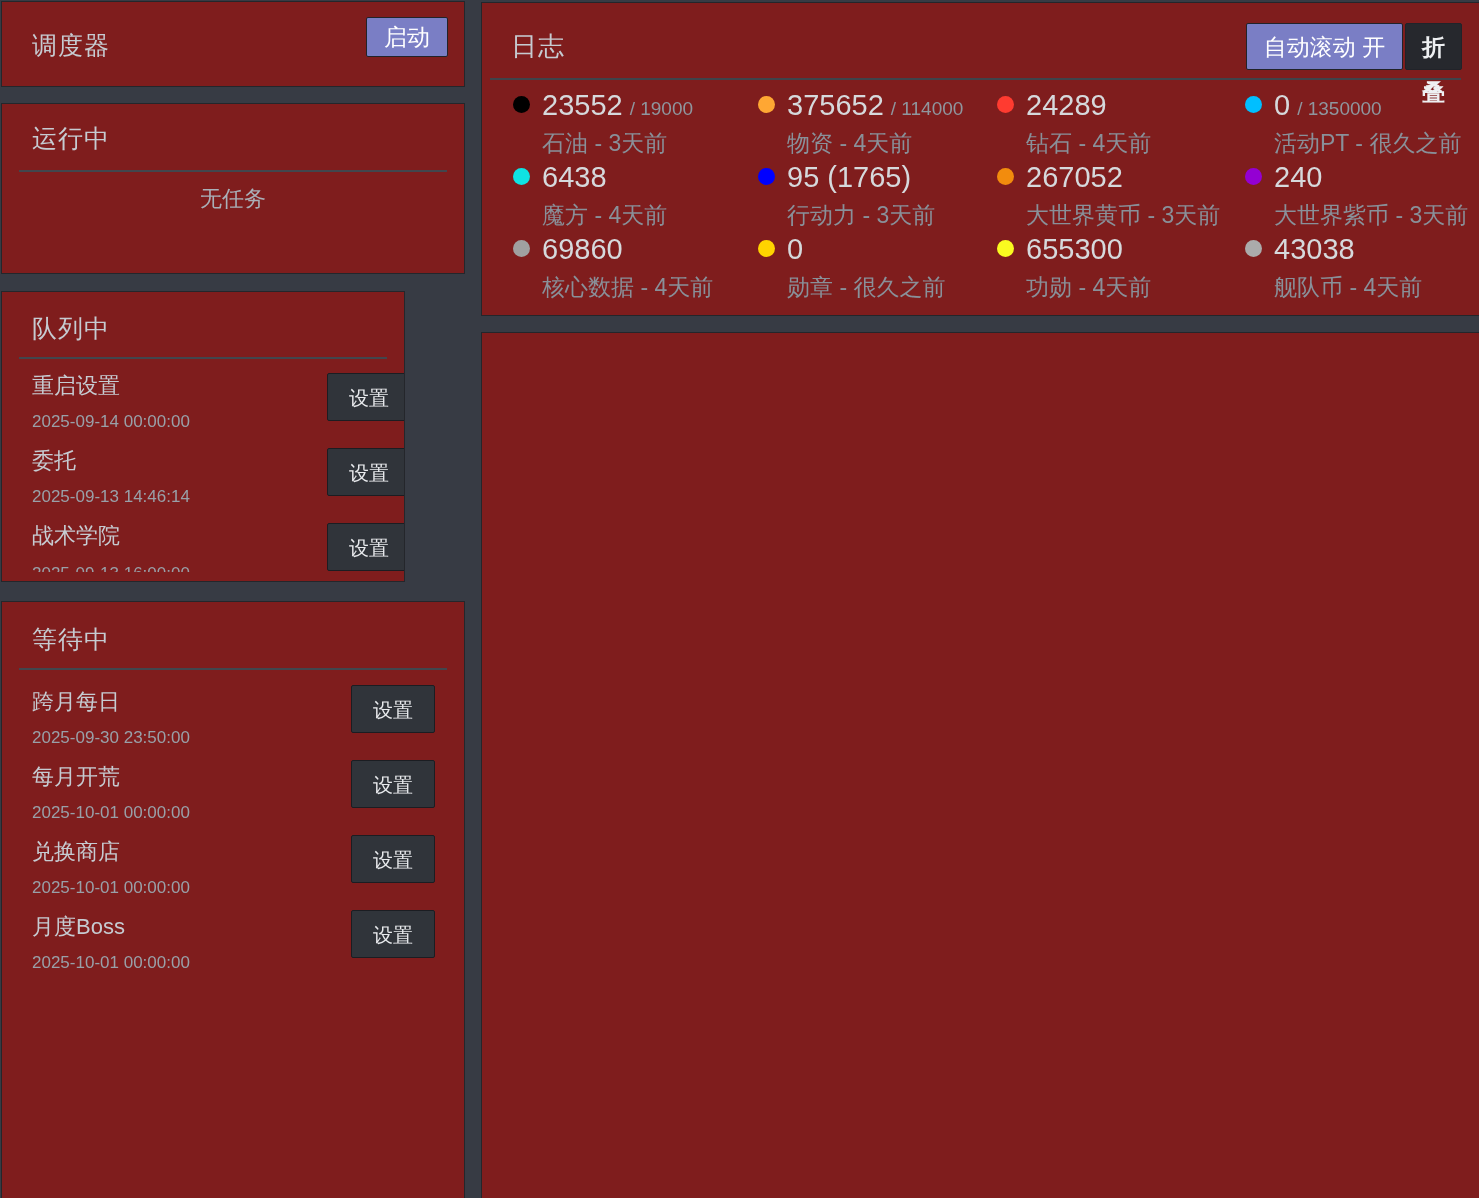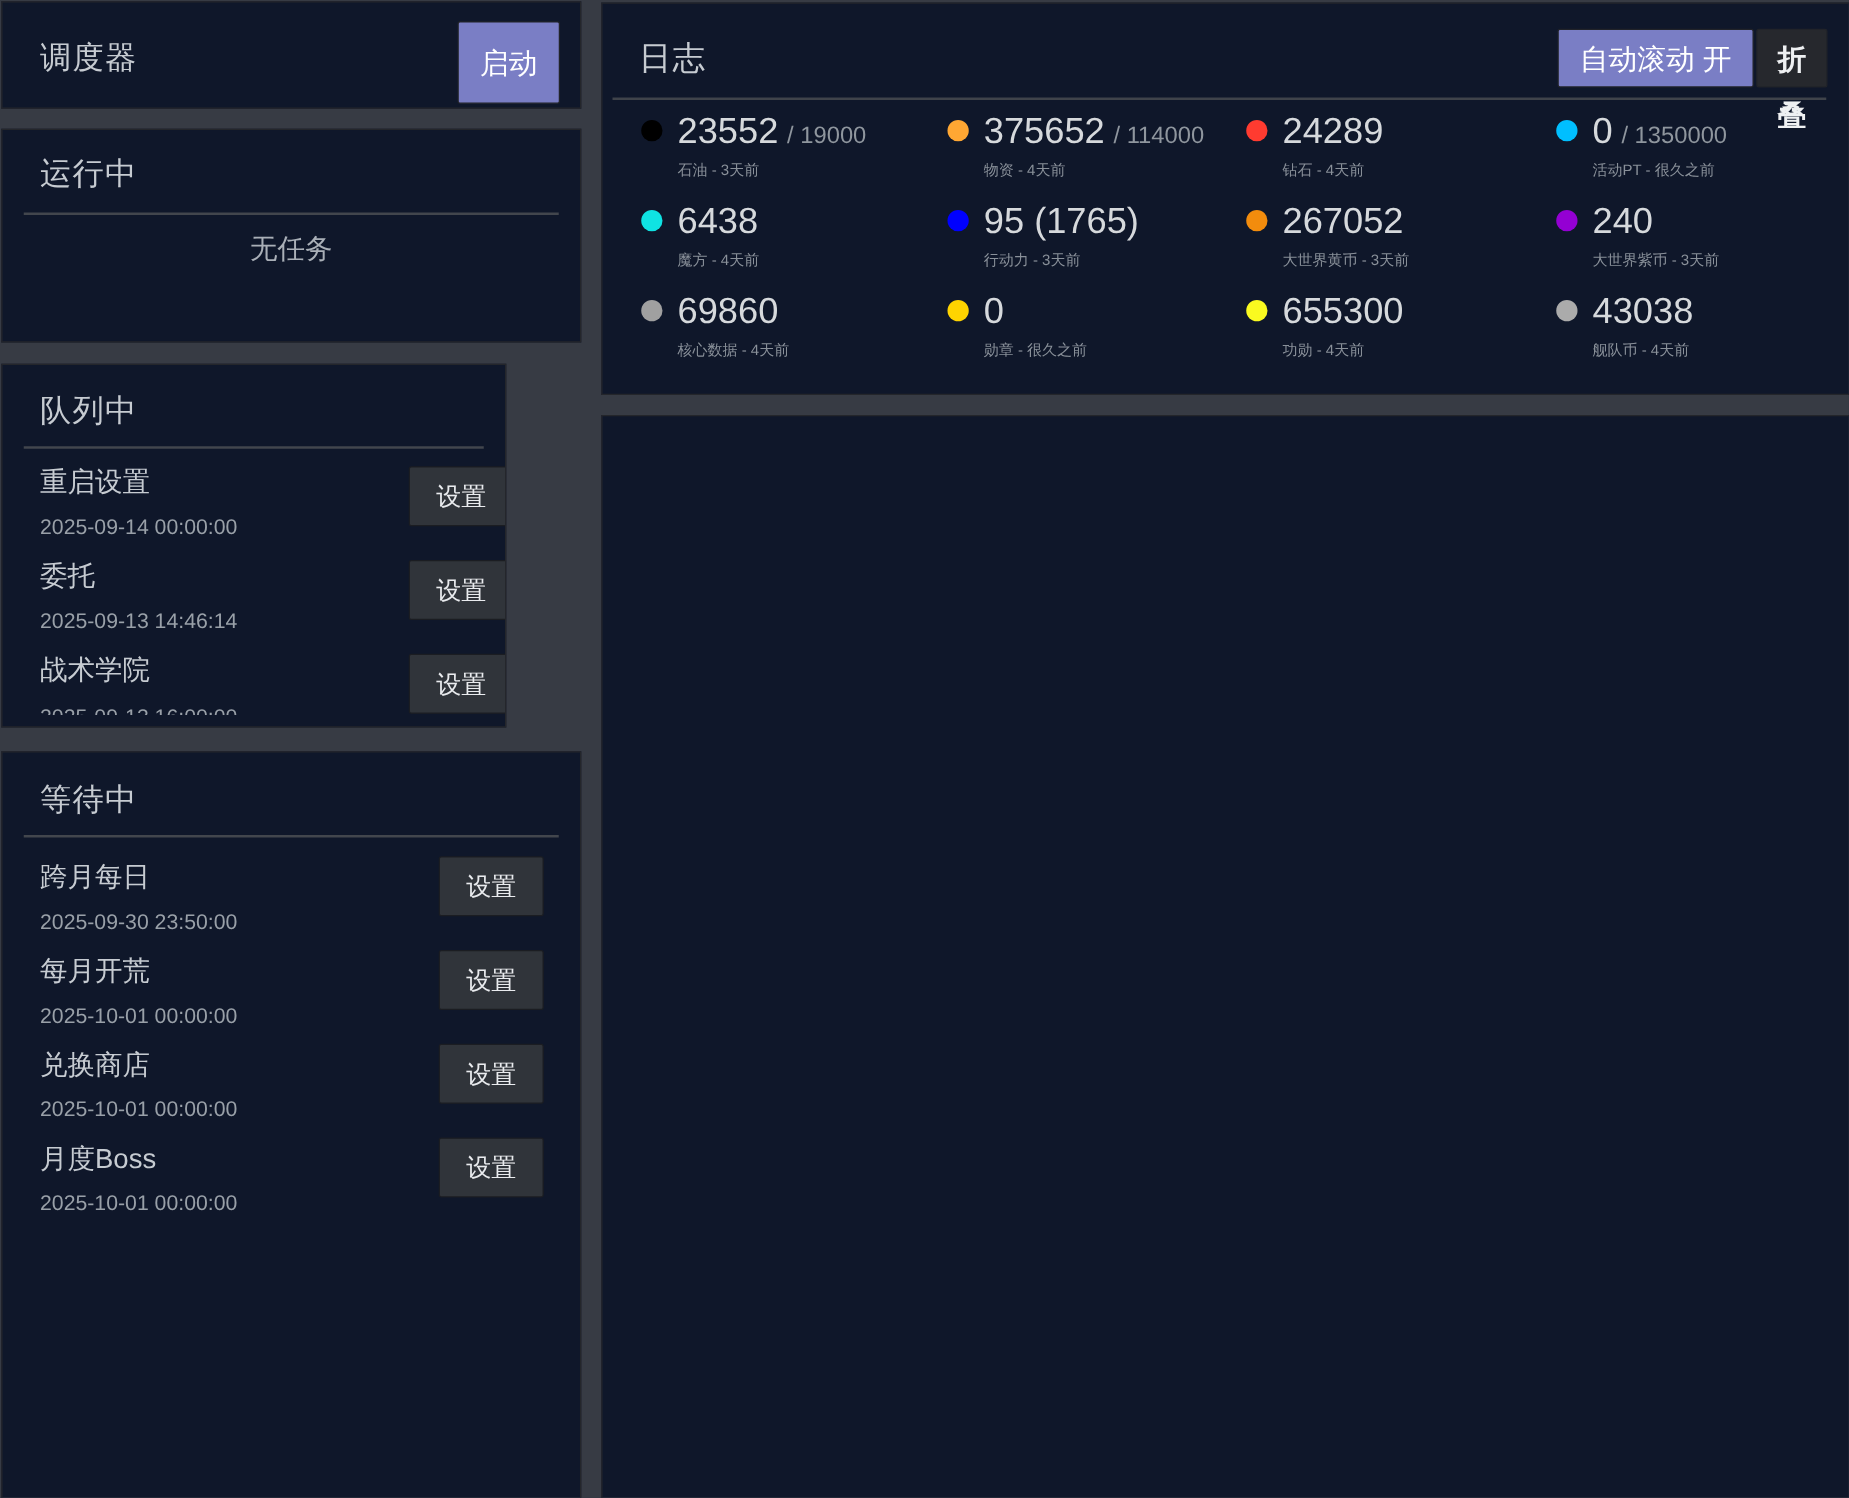--- a/index.html
+++ b/index.html
@@ -5,21 +5,21 @@
   html,body{margin:0;padding:0;}
   body{
     width:1479px;height:1198px;
     background:#373b44;
     font-family:"Liberation Sans","DejaVu Sans",sans-serif;
     overflow:hidden;
   }
   #app{position:relative;width:1479px;height:1198px;overflow:hidden;}
   .card{
     position:absolute;
-    background:#0f172a;
+    background:#7f1d1d;
     border:1px solid #24262b;
     box-sizing:border-box;
   }
   .card-title{
     position:absolute;left:30px;
     font-size:25px;color:#c6cbd1;letter-spacing:1px;
   }
   .divider{position:absolute;height:2px;background:#42464d;}
   
   .btn{display:inline-block;text-align:center;cursor:pointer;box-sizing:border-box;}
@@ -56,31 +56,31 @@
   .dash-grid{
     position:absolute;left:31px;top:84px;
     display:grid;
     grid-template-columns:245px 239px 248px 230px;
     grid-auto-rows:72px;
   }
   .dash-line1{position:relative;padding-left:29px;height:36px;display:flex;align-items:baseline;text-align:center;}
   .dot{position:absolute;left:0;top:9px;width:17px;height:17px;border-radius:50%;}
   .dash-value{font-size:29px;color:#d6d9dc;line-height:36px;white-space:nowrap;}
   .dash-total{font-size:19px;color:#8f969e;margin-left:7px;white-space:nowrap;}
-  .dash-label{font-size:12px;color:#899099;margin-left:29px;margin-top:5px;white-space:nowrap;}
+  .dash-label{font-size:23px;color:#899099;margin-left:29px;margin-top:5px;white-space:nowrap;}
   .clip-list{position:absolute;left:0;right:0;overflow:hidden;}
 </style>
 </head>
 <body>
 
 <div id="app">
 
   <section class="card" style="left:1px;top:1px;width:464px;height:86px;">
     <h2 class="card-title" style="top:27px;margin:0;font-weight:normal;">调度器</h2>
-    <button class="btn btn-purple" style="position:absolute;right:16px;top:15px;width:82px;height:66px;">启动</button>
+    <button class="btn btn-purple" style="position:absolute;right:16px;top:15px;width:82px;height:40px;">启动</button>
   </section>
 
   <section class="card" style="left:1px;top:103px;width:464px;height:171px;">
     <h2 class="card-title" style="top:18px;margin:0;font-weight:normal;">运行中</h2>
     <div class="divider" style="top:66px;left:17px;right:17px;"></div>
     <div class="empty-text" style="top:80px;">无任务</div>
   </section>
 
   <section class="card" style="left:1px;top:291px;width:404px;height:291px;">
     <h2 class="card-title" style="top:20px;margin:0;font-weight:normal;">队列中</h2>

